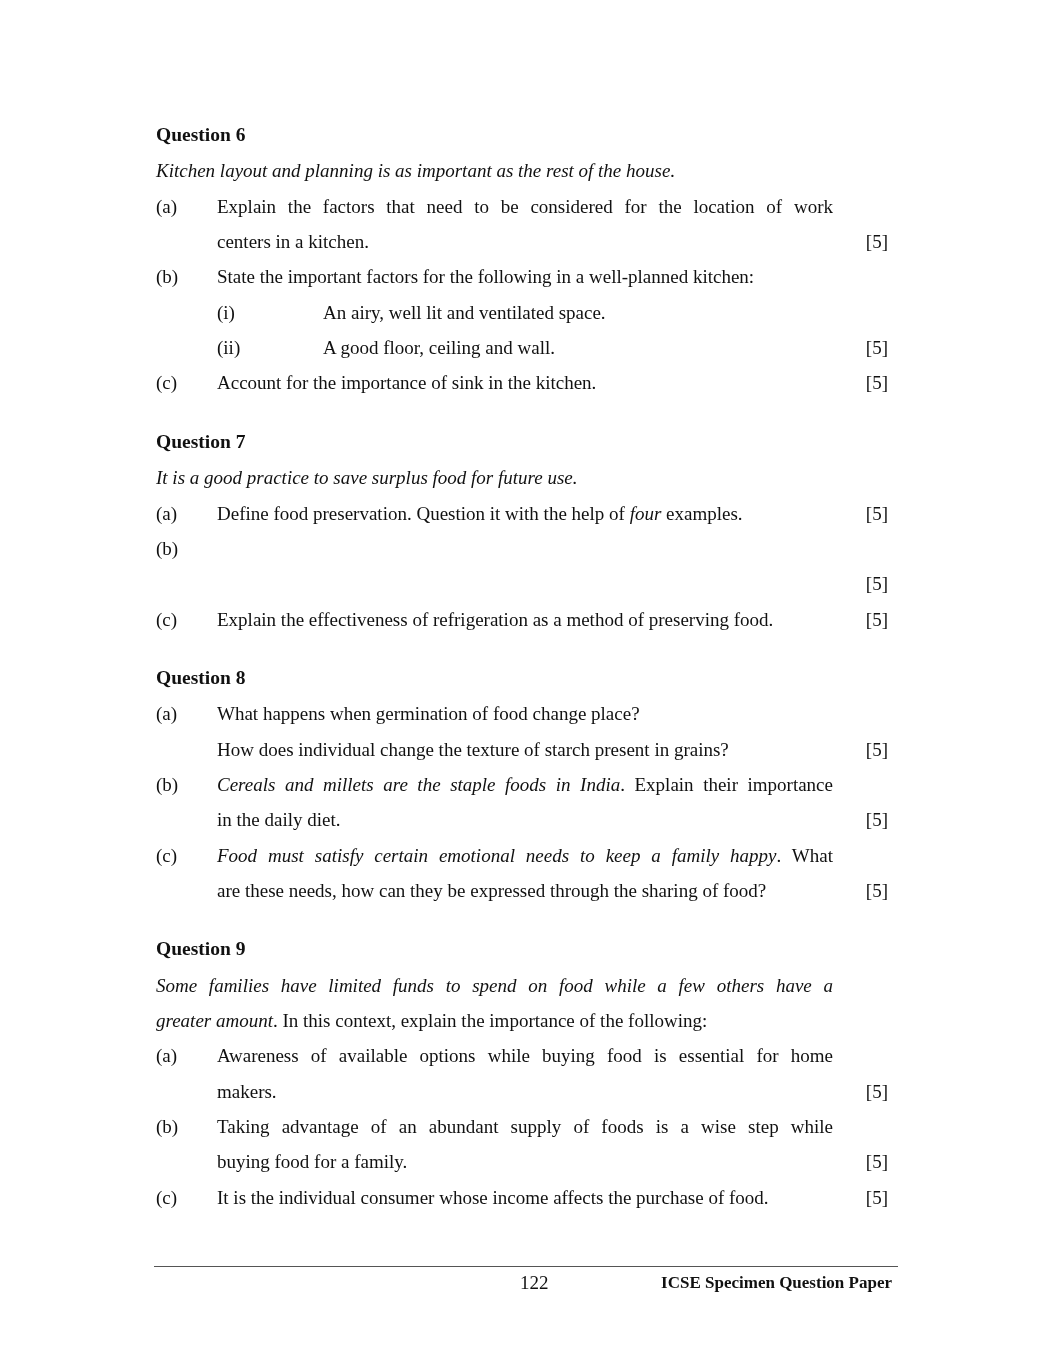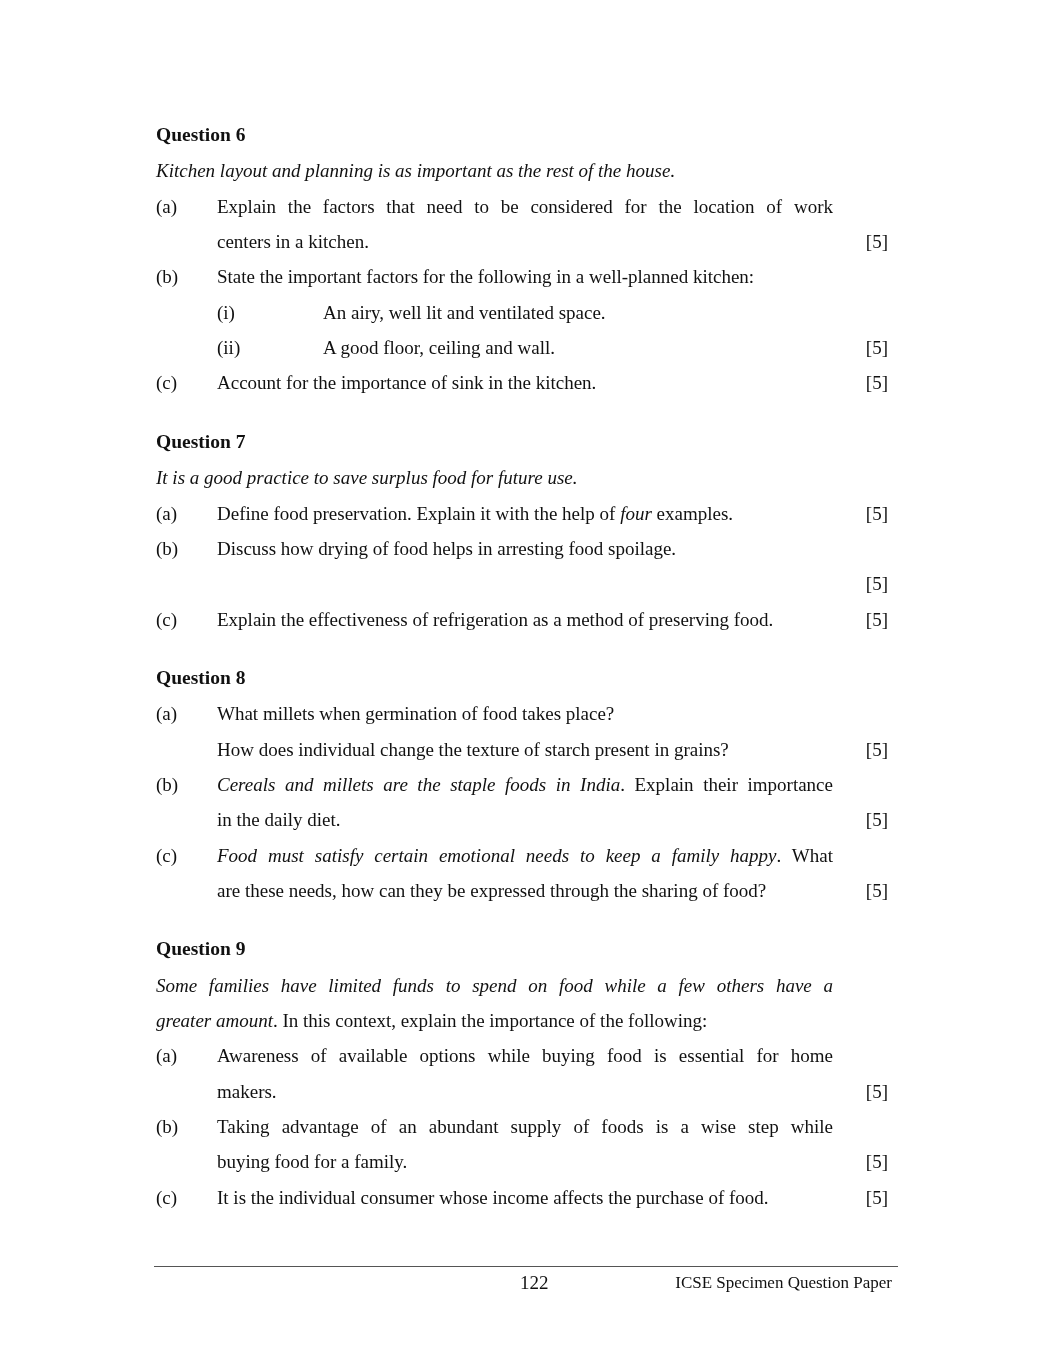--- a/index.html
+++ b/index.html
@@ -12,21 +12,21 @@
   .txt { position: absolute; left: 61px; top: 0; }
   .txt.j { width: 616px; text-align: justify; text-align-last: justify; }
   .sub { position: absolute; left: 61px; top: 0; }
   .subtxt { position: absolute; left: 123px; top: 0; margin-left: 44px; }
   .mark { position: absolute; right: 0; top: 0; }
   .intro { position: absolute; left: 154px; font-style: italic; height: 24px; line-height: 24px; text-align: center; }
   .intro.j { width: 677px; text-align: justify; text-align-last: justify; }
   i { font-style: italic; }
   .footer-rule { position: absolute; left: 152px; top: 1266px; width: 744px; height: 1px; background: #555; }
   .page-num { position: absolute; left: 518px; top: 1272px; font-size: 19px; }
-  .footer-title { position: absolute; right: 157px; top: 1273px; font-size: 17px; }
+  .footer-title { position: absolute; right: 157px; top: 1273px; font-size: 17px; font-weight: bold; }
 </style>
 </head>
 <body>
 
 <div class="page">
 
   <div class="qhead" style="top:124px">Question 6</div>
   <div class="intro" style="top:159px">Kitchen layout and planning is as important as the rest of the house.</div>
 
   <div class="line" style="top:195px">
@@ -54,41 +54,40 @@
     <span class="lbl">(c)</span>
     <span class="txt">Account for the importance of sink in the kitchen.</span>
     <span class="mark">[5]</span>
   </div>
 
   <div class="qhead" style="top:431px">Question 7</div>
   <div class="intro" style="top:466px">It is a good practice to save surplus food for future use.</div>
 
   <div class="line" style="top:502px">
     <span class="lbl">(a)</span>
-    <span class="txt"><span>Define food preservation.  Explain it with the help of </span><i>four</i><span> examples.</span></span>
+    <span class="txt"><span>Define food preservation.  Question it with the help of </span><i>four</i><span> examples.</span></span>
     <span class="mark">[5]</span>
   </div>
   <div class="line" style="top:537px">
     <span class="lbl">(b)</span>
-    <span class="txt">Discuss how drying of food helps in arresting food spoilage.</span>
   </div>
   <div class="line" style="top:572px">
     <span class="mark">[5]</span>
   </div>
   <div class="line" style="top:608px">
     <span class="lbl">(c)</span>
     <span class="txt">Explain the effectiveness of refrigeration as a method of preserving food.</span>
     <span class="mark">[5]</span>
   </div>
 
   <div class="qhead" style="top:667px">Question 8</div>
 
   <div class="line" style="top:702px">
     <span class="lbl">(a)</span>
-    <span class="txt">What millets when germination of food takes place?</span>
+    <span class="txt">What happens when germination of food change place?</span>
   </div>
   <div class="line" style="top:738px">
     <span class="txt">How does individual change the texture of starch present in grains?</span>
     <span class="mark">[5]</span>
   </div>
   <div class="line" style="top:773px">
     <span class="lbl">(b)</span>
     <span class="txt j"><i>Cereals and millets are the staple foods in India</i><span>.  Explain their importance</span></span>
   </div>
   <div class="line" style="top:808px">

